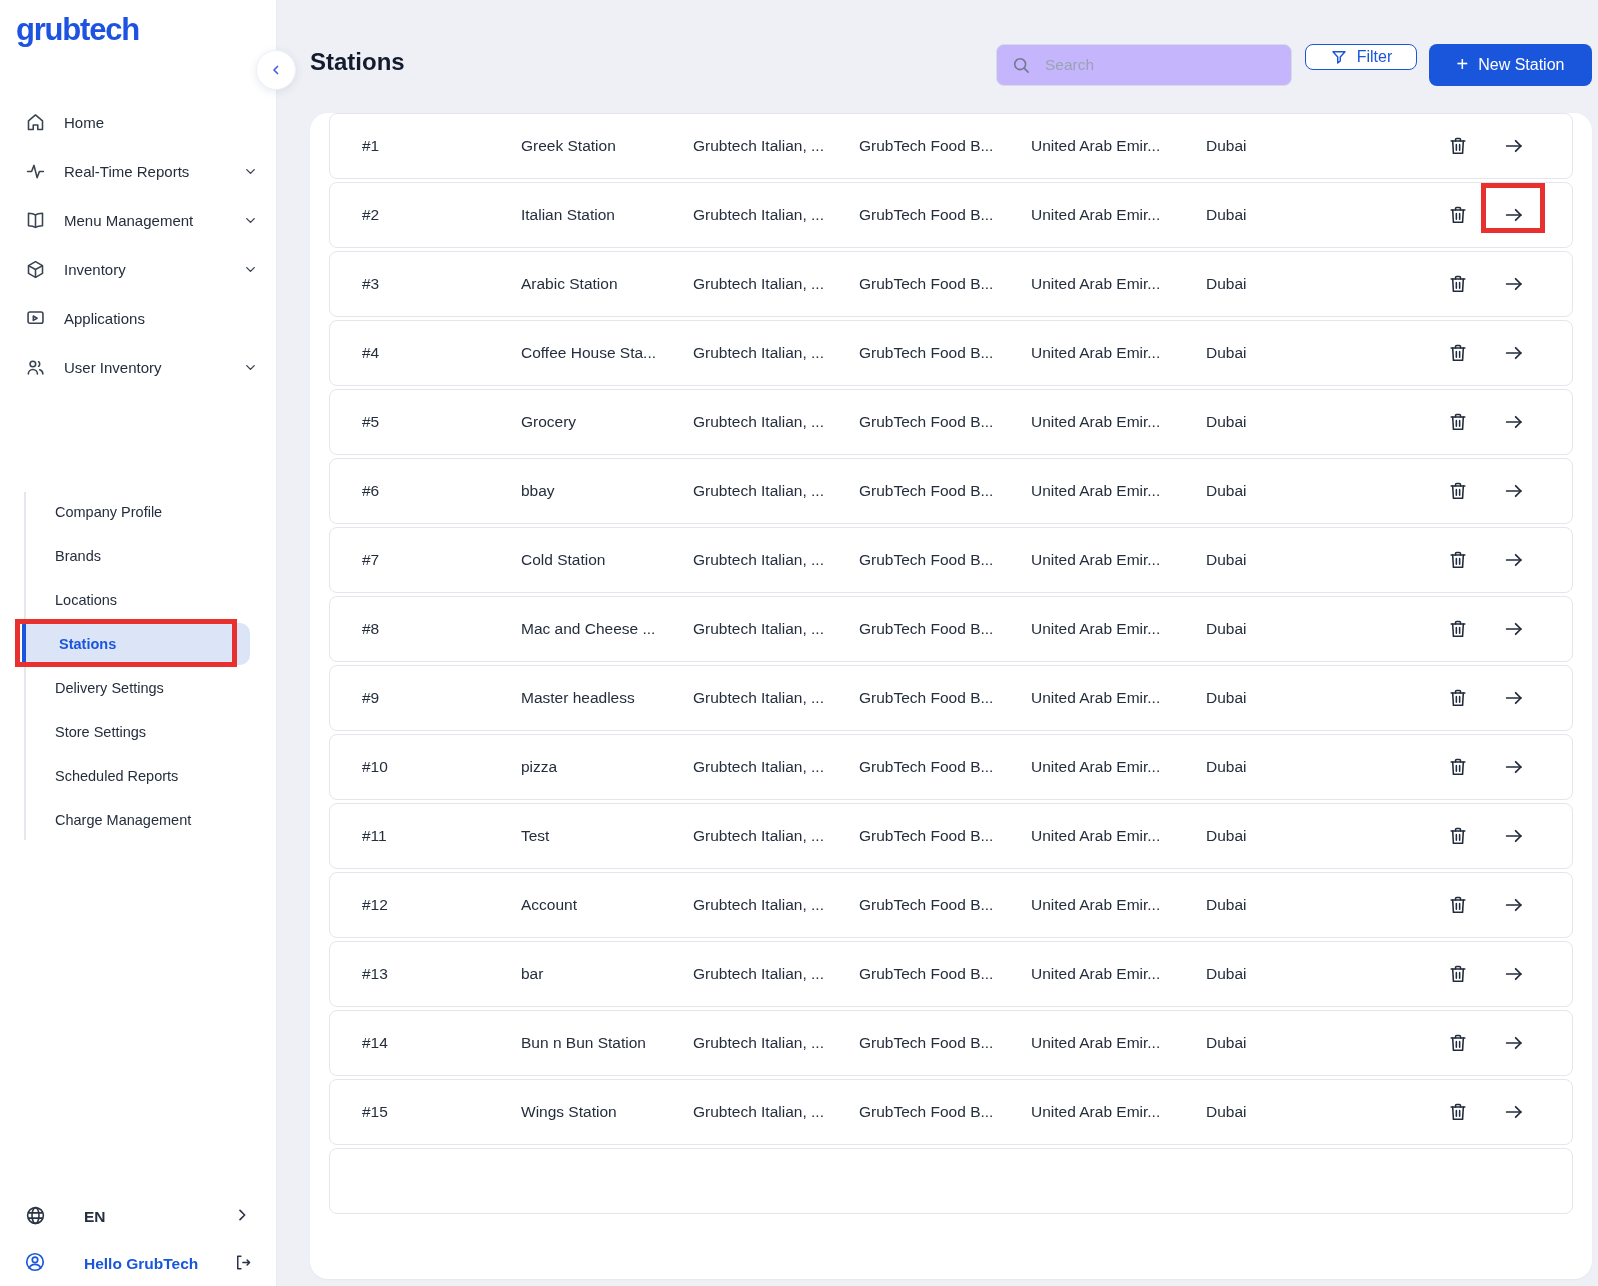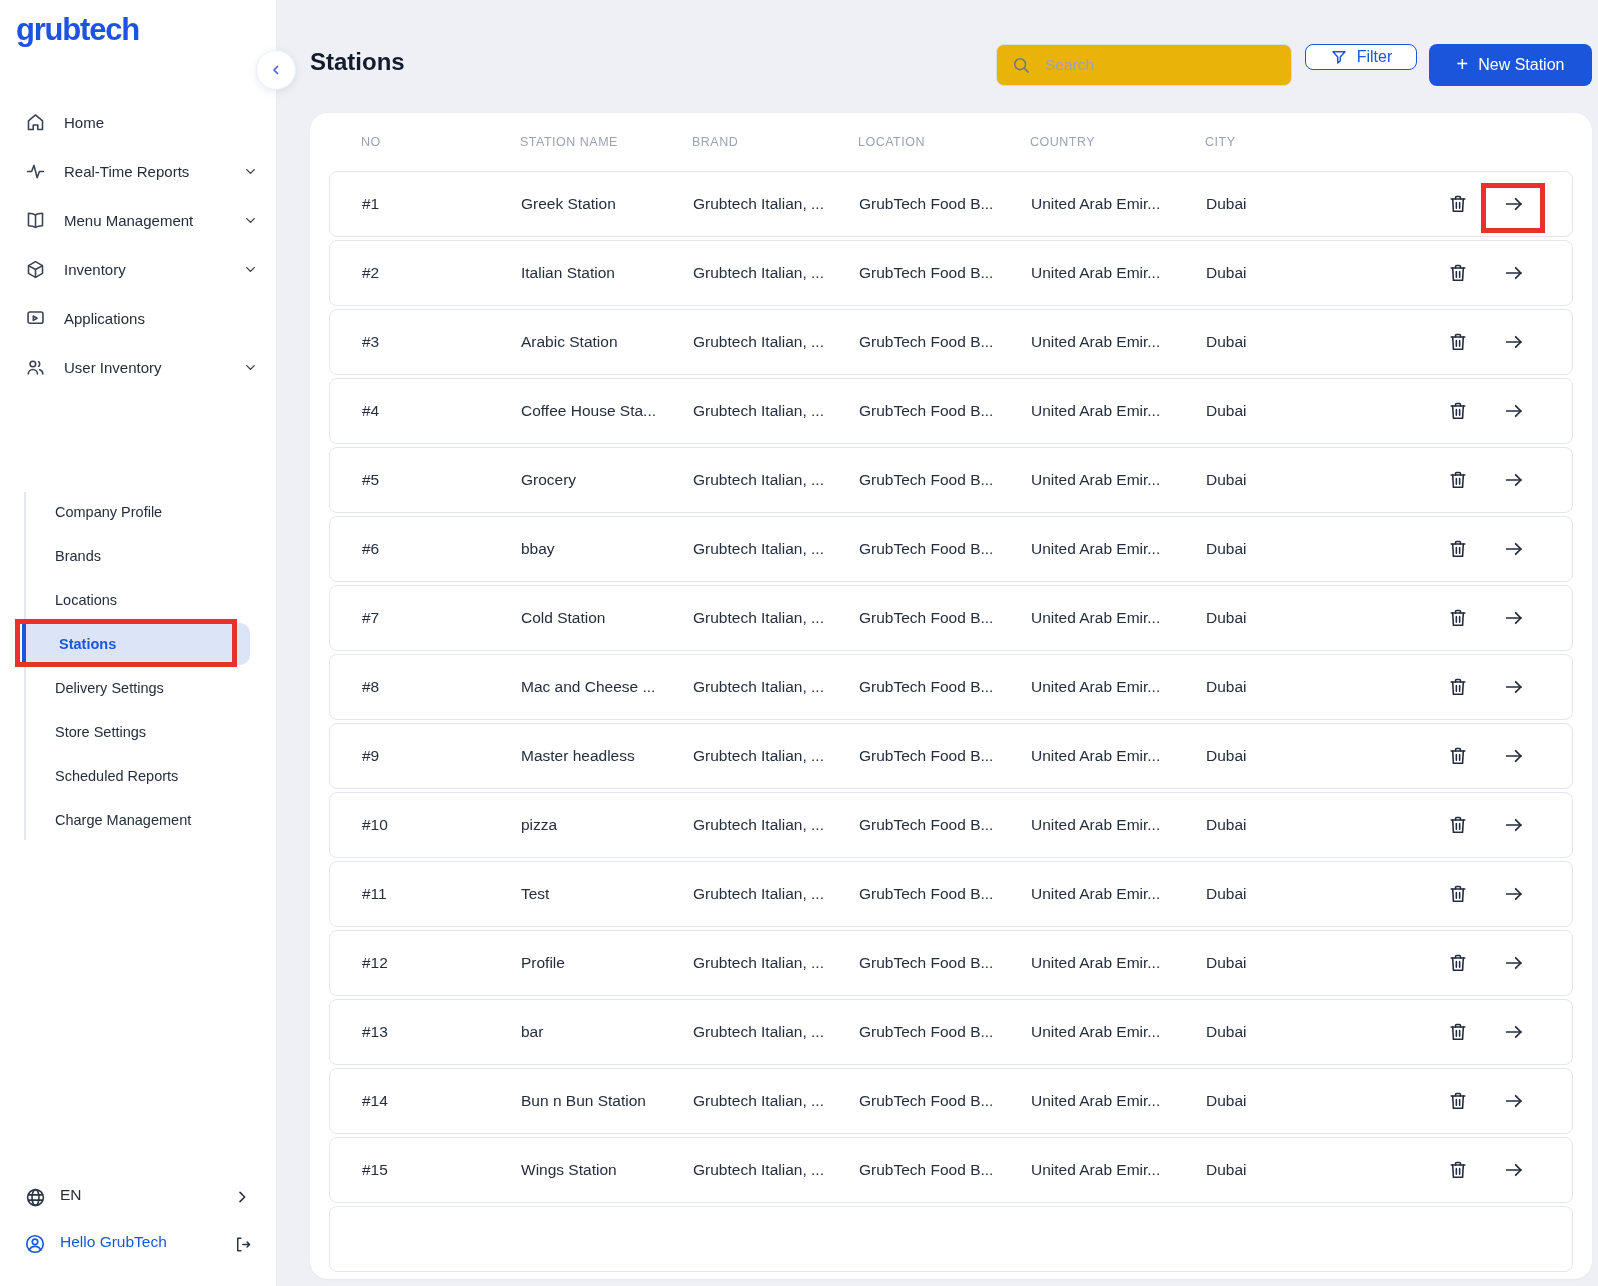--- a/index.html
+++ b/index.html
@@ -39,42 +39,42 @@
     height:44px; display:flex; align-items:center; padding-left:55px;
     font-size:14.5px; font-weight:500; color:#252E3D; cursor:pointer; position:relative;
   }
   .sub-item.active {
     margin-left:22px; padding-left:33px; width:228px; height:42px; margin-top:1px; margin-bottom:1px;
     background:#DCE4F8; border-left:4px solid #1A56DB; border-radius:2px 10px 10px 2px;
     color:#1A56DB; font-weight:700;
   }
   .sidebar-bottom-item {
     position:absolute; left:0; width:277px; height:40px;
-    display:flex; align-items:flex-start; padding:0 24px; cursor:pointer;
-    font-size:15.5px; font-weight:400;
+    display:flex; align-items:flex-end; padding:0 24px; cursor:pointer;
+    font-size:15.5px; font-weight:700;gap:24px;
   }
   .sb-lang { top:1186px; color:#252E3D; }
   .sb-user { top:1233px; color:#1A56DB; }
   .sidebar-bottom-item .mi-icon { width:22px; height:22px; margin-right:14px; display:flex; align-items:center; justify-content:center; }
   .sidebar-bottom-item .mi-label { flex:1; }
   .sidebar-bottom-item .mi-end { width:22px; height:22px; display:flex; align-items:center; justify-content:center; color:#2A3342; }
   
   .collapse-btn {
     position:absolute; left:256px; top:50px; width:40px; height:40px; border-radius:50%;
     background:#ffffff; border:1px solid #EDF0F7; box-shadow:0 2px 8px rgba(40,60,120,0.10);
     display:flex; align-items:center; justify-content:center; z-index:8; cursor:pointer;
     color:#4C5FE4; font-size:18px; font-weight:700;
   }
   
   .page-title {
     position:absolute; left:310px; top:48px; font-size:24px; font-weight:600; color:#131B2E; z-index:2;
   }
   .search-box {
     position:absolute; left:996px; top:44px; width:296px; height:42px;
-    background:#eab308; border:1px solid #D9DCE3; border-radius:8px;
+    background:#c4b5fd; border:1px solid #D9DCE3; border-radius:8px;
     display:flex; align-items:center; padding:0 14px; z-index:2;
   }
   .search-box .s-icon { width:20px; height:20px; color:#707A8A; margin-right:14px; display:flex; }
   .search-box input {
     border:none; outline:none; flex:1; font-size:15.5px; color:#252E3D;
     font-family:"Liberation Sans", sans-serif; background:transparent;
   }
   .search-box input::placeholder { color:#9AA3B2; }
   .filter-btn {
     position:absolute; left:1305px; top:44px; width:112px; height:26px;
@@ -294,29 +294,20 @@
   </span>
   <span>Filter</span>
 </button>
 
 <button class="new-station-btn">
   <span class="plus">+</span>
   <span>New Station</span>
 </button>
 
 <section class="card">
-  <div class="tgrid table-head">
-    <div class="th">NO</div>
-    <div class="th">STATION NAME</div>
-    <div class="th">BRAND</div>
-    <div class="th">LOCATION</div>
-    <div class="th">COUNTRY</div>
-    <div class="th">CITY</div>
-    <div class="th"></div>
-  </div>
 
   <div id="rows">
   <div class="tgrid row">
     <div class="cell">#1</div>
     <div class="cell">Greek Station</div>
     <div class="cell">Grubtech Italian, ...</div>
     <div class="cell">GrubTech Food B...</div>
     <div class="cell">United Arab Emir...</div>
     <div class="cell">Dubai</div>
     <div class="actions">
@@ -582,21 +573,21 @@
         <svg width="22" height="22" viewBox="0 0 24 24" fill="none" stroke="currentColor" stroke-width="1.9" stroke-linecap="round" stroke-linejoin="round">
               <path d="M4 12h15.5"></path>
               <path d="M13.8 6.3 19.5 12l-5.7 5.7"></path>
             </svg>
       </span>
     </div>
   </div>
 
   <div class="tgrid row">
     <div class="cell">#12</div>
-    <div class="cell">Profile</div>
+    <div class="cell">Account</div>
     <div class="cell">Grubtech Italian, ...</div>
     <div class="cell">GrubTech Food B...</div>
     <div class="cell">United Arab Emir...</div>
     <div class="cell">Dubai</div>
     <div class="actions">
       <span class="icon-btn">
         <svg width="22" height="22" viewBox="0 0 24 24" fill="none" stroke="currentColor" stroke-width="1.7" stroke-linecap="round" stroke-linejoin="round">
               <path d="M4.5 6.5h15"></path>
               <path d="M9.3 6.5V5a1.2 1.2 0 011.2-1.2h3A1.2 1.2 0 0114.7 5v1.5"></path>
               <path d="M6.2 6.5 7 20h10l.8-13.5"></path>

